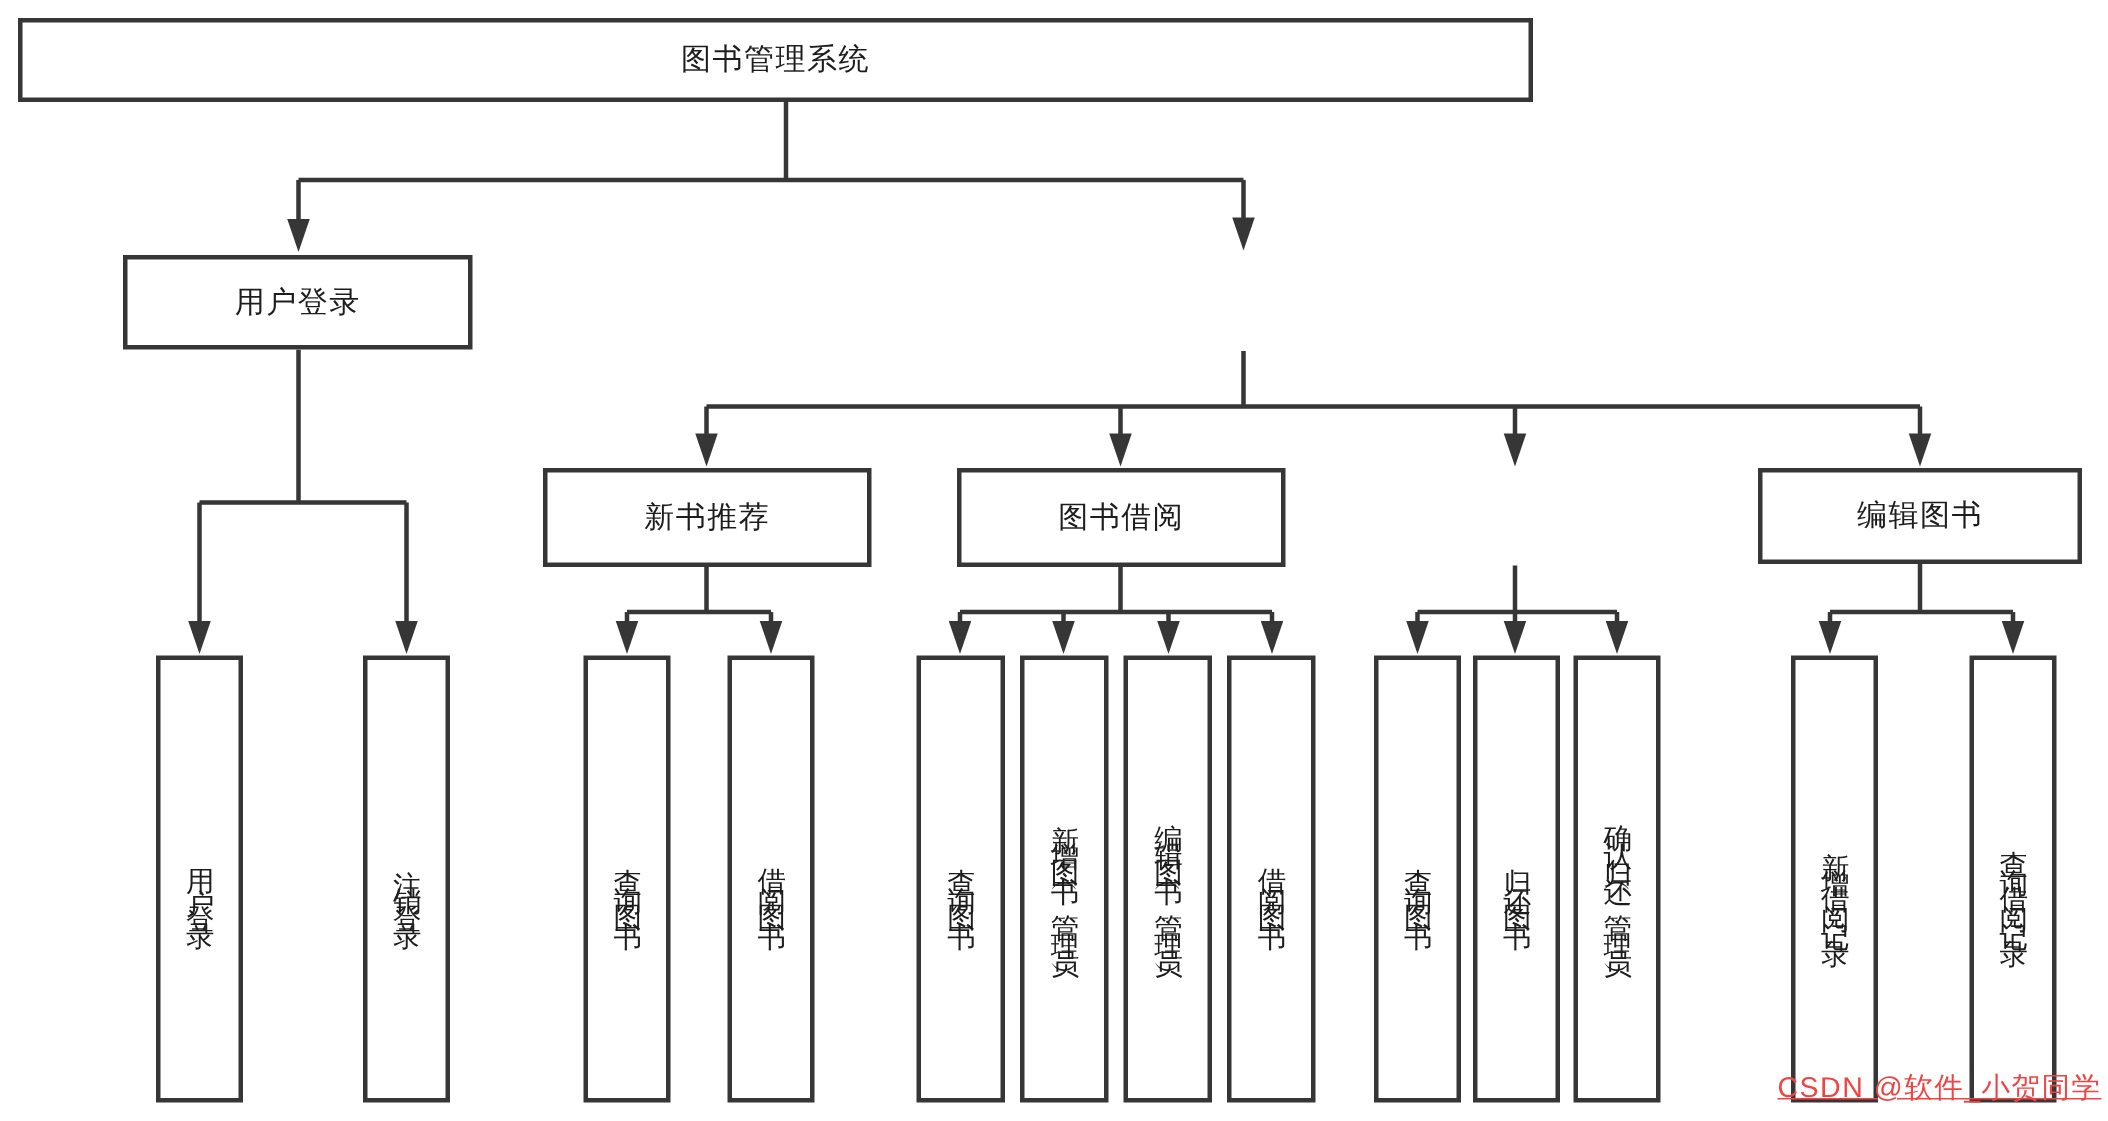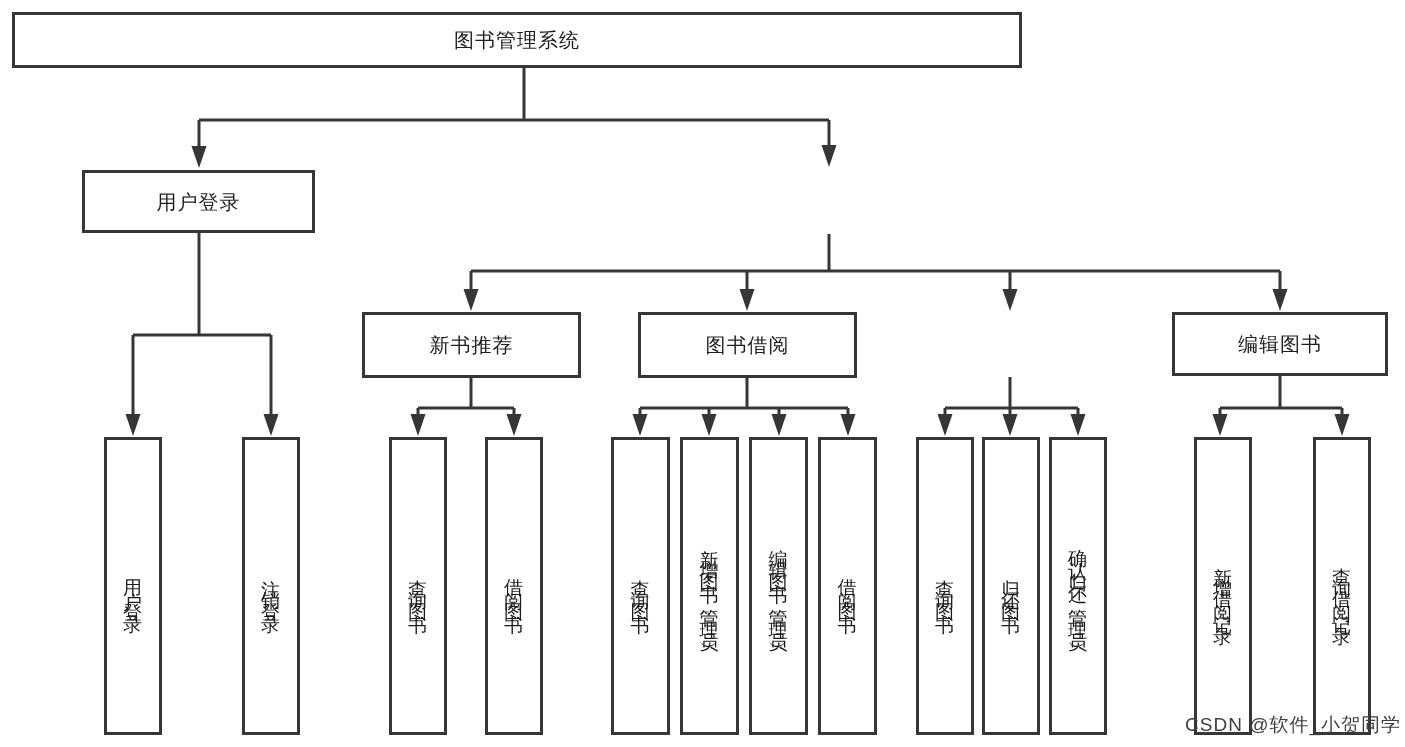--- a/index.html
+++ b/index.html
@@ -42,24 +42,25 @@
     text-orientation: mixed;
     font-size: 19px;
     letter-spacing: 12px;
     padding-top: 4px;
   }
   .watermark {
     position: absolute;
     right: 4px;
     top: 712px;
     font-size: 19px;
-    color: #404040;
+    color: #ef4444;
     letter-spacing: 1px;
     z-index: 5;
     white-space: nowrap;
+    text-decoration: underline;
   }
 </style>
 </head>
 <body>
 
 <div id="stage">
 
   <svg id="connectors" viewBox="0 0 1405 747" xmlns="http://www.w3.org/2000/svg">
     <path fill="none" stroke="#363636" stroke-width="3" d="M524 68 V120 M199 120 H829 M199 120 V147 M829 120 V146
          M199 233 V335 M133 335 H271 M133 335 V415 M271 335 V415

